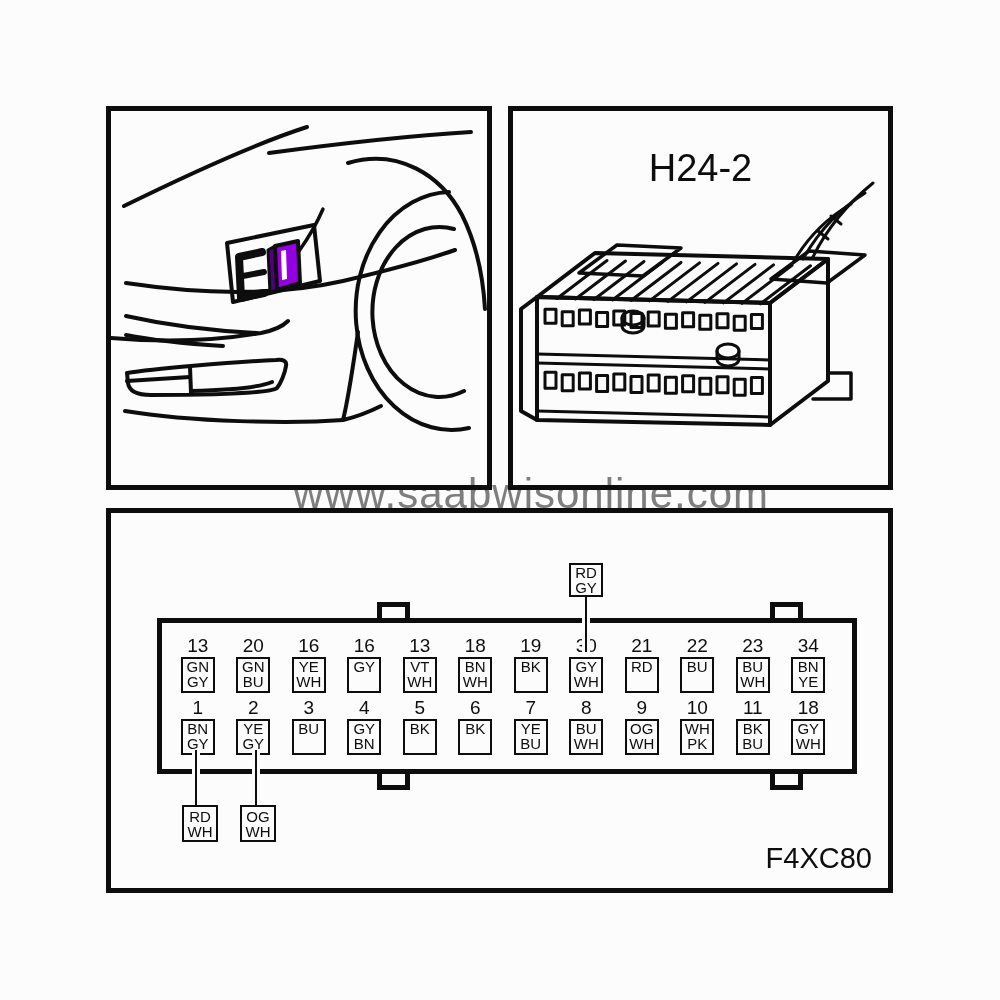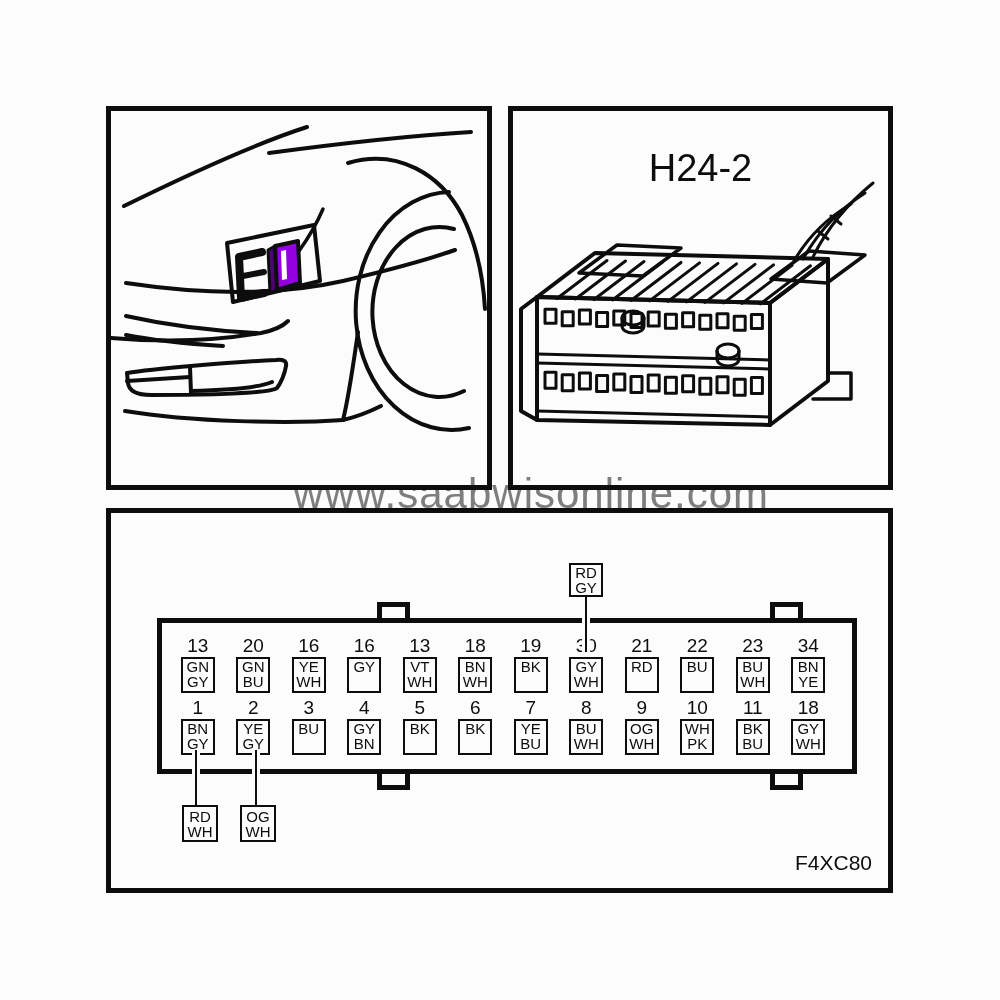--- a/index.html
+++ b/index.html
@@ -107,21 +107,21 @@
   }
   .leader::after{
     content:"";position:absolute;left:3px;top:0;bottom:0;width:2px;background:var(--line);
   }
   #leader-20{left:471px;top:84px;height:55px;}
   #leader-1{left:81px;top:237px;height:55px;}
   #leader-2{left:141px;top:237px;height:55px;}
 
   .figure-code{
     position:absolute;right:16px;bottom:13px;
-    font-size:21px;
+    font-size:29px;
   }
 </style>
 </head>
 <body>
 
 <div class="stage">
 
   <div class="watermark">www.saabwisonline.com</div>
 
   <div class="panel" id="panel-location">

